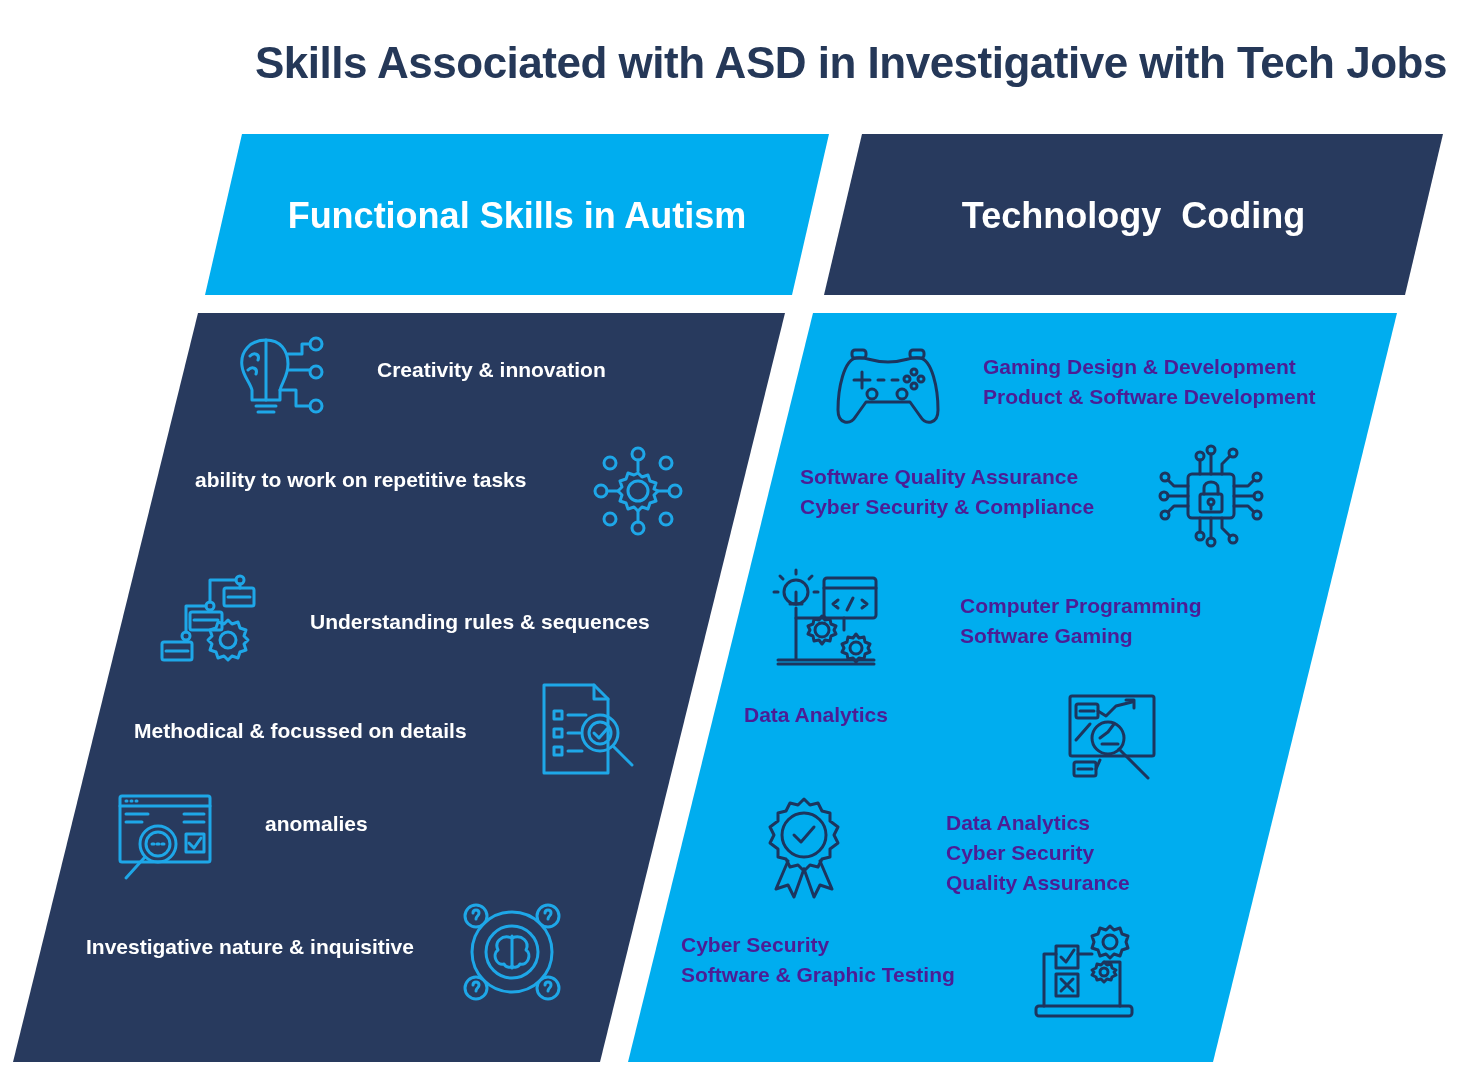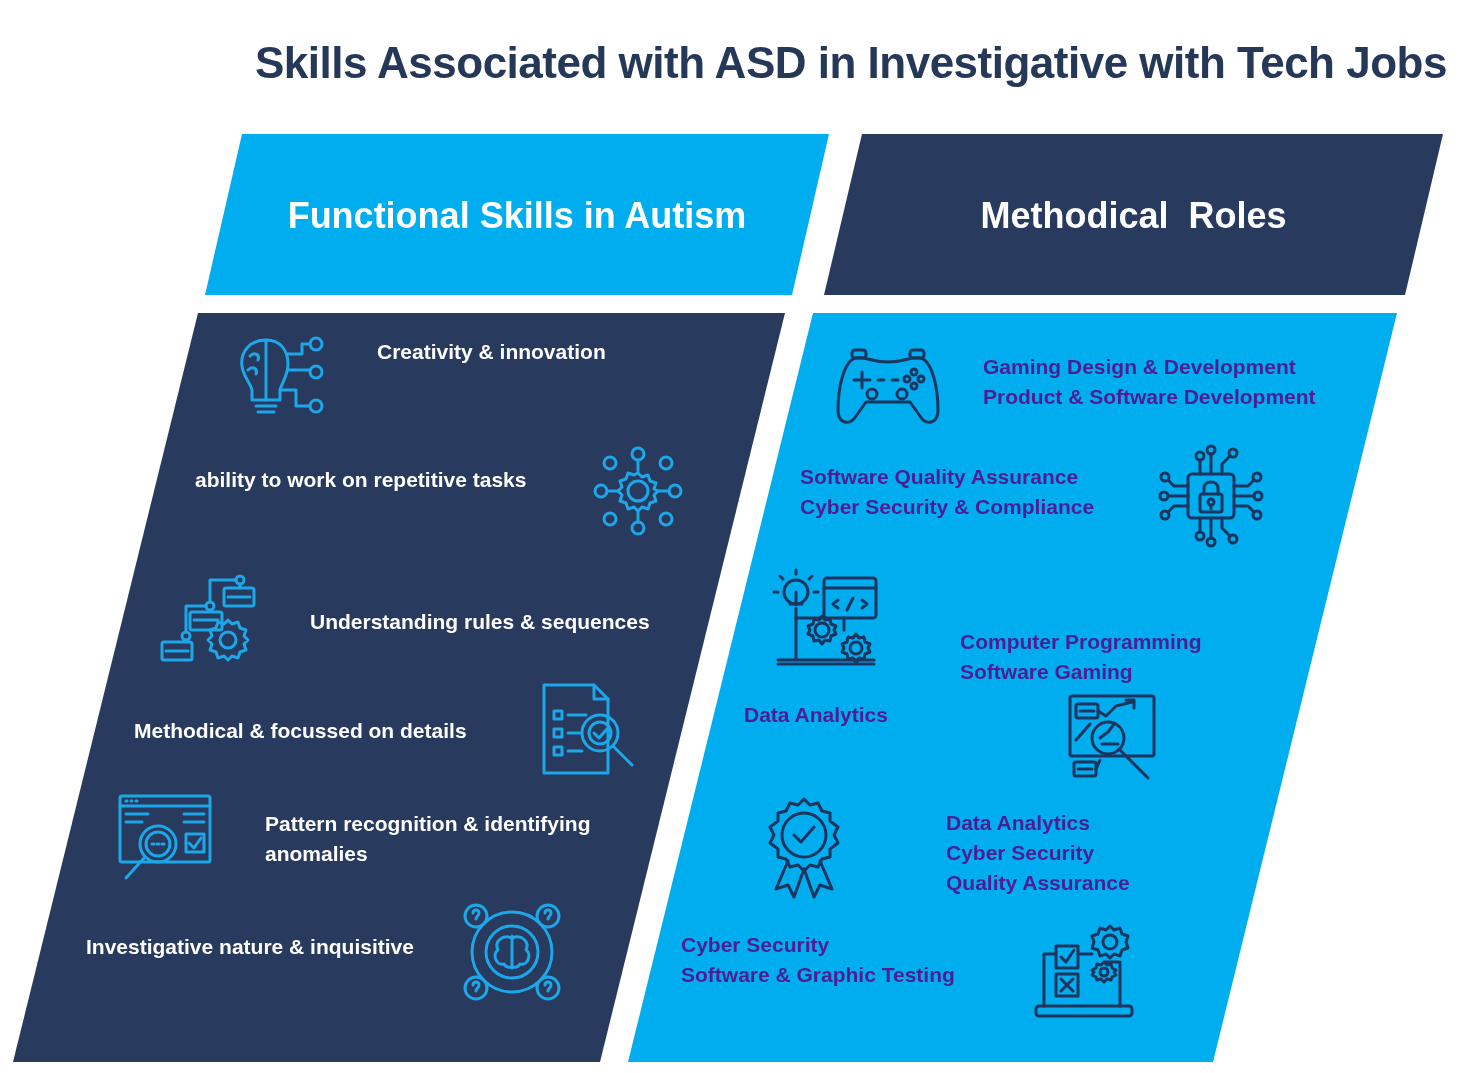--- a/index.html
+++ b/index.html
@@ -35,23 +35,23 @@
 <svg class="shapes" width="1469" height="1073">
   <polygon points="242,134 829,134 792,295 205,295" fill="#00adef"></polygon>
   <polygon points="862,134 1443,134 1405,295 824,295" fill="#283a5e"></polygon>
   <polygon points="198,313 785,313 600,1062 13,1062" fill="#283a5e"></polygon>
   <polygon points="813,313 1397,313 1213,1062 628,1062" fill="#00adef"></polygon>
 </svg>
 
 <div class="title">Skills Associated with ASD in Investigative with Tech Jobs</div>
 
 <div class="hdr" style="left:205px; top:195px; width:624px;">Functional Skills in Autism</div>
-<div class="hdr" style="left:824px; top:195px; width:619px;">Methodical  Roles</div>
-
-<div class="item" style="left:377px; top:337px;">
+<div class="hdr" style="left:824px; top:195px; width:619px;">Technology  Coding</div>
+
+<div class="item" style="left:377px; top:355px;">
   <span class="line">Creativity &amp; innovation</span>
 </div>
 <div class="icon" style="left:236px; top:334px; width:92px; height:86px;">
   <svg viewBox="0 0 92 86">
       <g class="lb">
     <path d="M30 6 C14 6 4 18 6 32 C7 42 14 48 16 56 L16 66 L44 66 L44 56 C46 48 52 42 52 30 C52 16 44 6 30 6 Z"></path>
     <path d="M30 6 L30 66"></path>
         <path d="M20 72 L40 72"></path>
         <path d="M22 78 L38 78"></path>
     <path d="M14 22 C18 18 24 20 22 26"></path>
@@ -130,21 +130,20 @@
         <path d="M26 68 L40 68"></path>
     <circle cx="58" cy="50" r="18"></circle>
         <circle cx="58" cy="50" r="11"></circle>
     <path d="M52 50 L57 55 L65 46"></path>
         <path d="M71 63 L90 82"></path>
   </g>
     </svg>
 </div>
 
 <div class="item" style="left:265px; top:809px;">
-  <span class="line">Pattern recognition &amp; identifying</span>
   <span class="line">anomalies</span>
 </div>
 <div class="icon" style="left:118px; top:794px; width:94px; height:92px;">
   <svg viewBox="0 0 94 92">
       <g class="lb">
     <rect x="2" y="2" width="90" height="66" rx="2"></rect>
         <path d="M2 12 L92 12"></path>
     <path d="M8 7 L9 7 M13 7 L14 7 M18 7 L19 7"></path>
     <path d="M8 20 L30 20"></path>
         <path d="M8 28 L24 28"></path>
@@ -238,21 +237,21 @@
     <path d="M74 40 L88 40 L94 34"></path>
         <circle cx="97" cy="31" r="4"></circle>
     <path d="M74 50 L94 50"></path>
         <circle cx="98" cy="50" r="4"></circle>
     <path d="M74 60 L88 60 L94 66"></path>
         <circle cx="97" cy="69" r="4"></circle>
   </g>
     </svg>
 </div>
 
-<div class="item right" style="left:960px; top:591px;margin-top:36px;">
+<div class="item right" style="left:960px; top:591px;">
   <span class="line">Computer Programming</span>
   <span class="line">Software Gaming</span>
 </div>
 <div class="icon" style="left:774px; top:570px; width:104px; height:100px;">
   <svg viewBox="0 0 104 100">
       <g class="rb">
     <circle cx="22" cy="22" r="12"></circle>
         <path d="M16 34 L28 34"></path>
         <path d="M22 22 L22 34"></path>
     <path d="M22 4 L22 0 M4 22 L0 22 M40 22 L44 22 M9 9 L6 6 M35 9 L38 6"></path>

